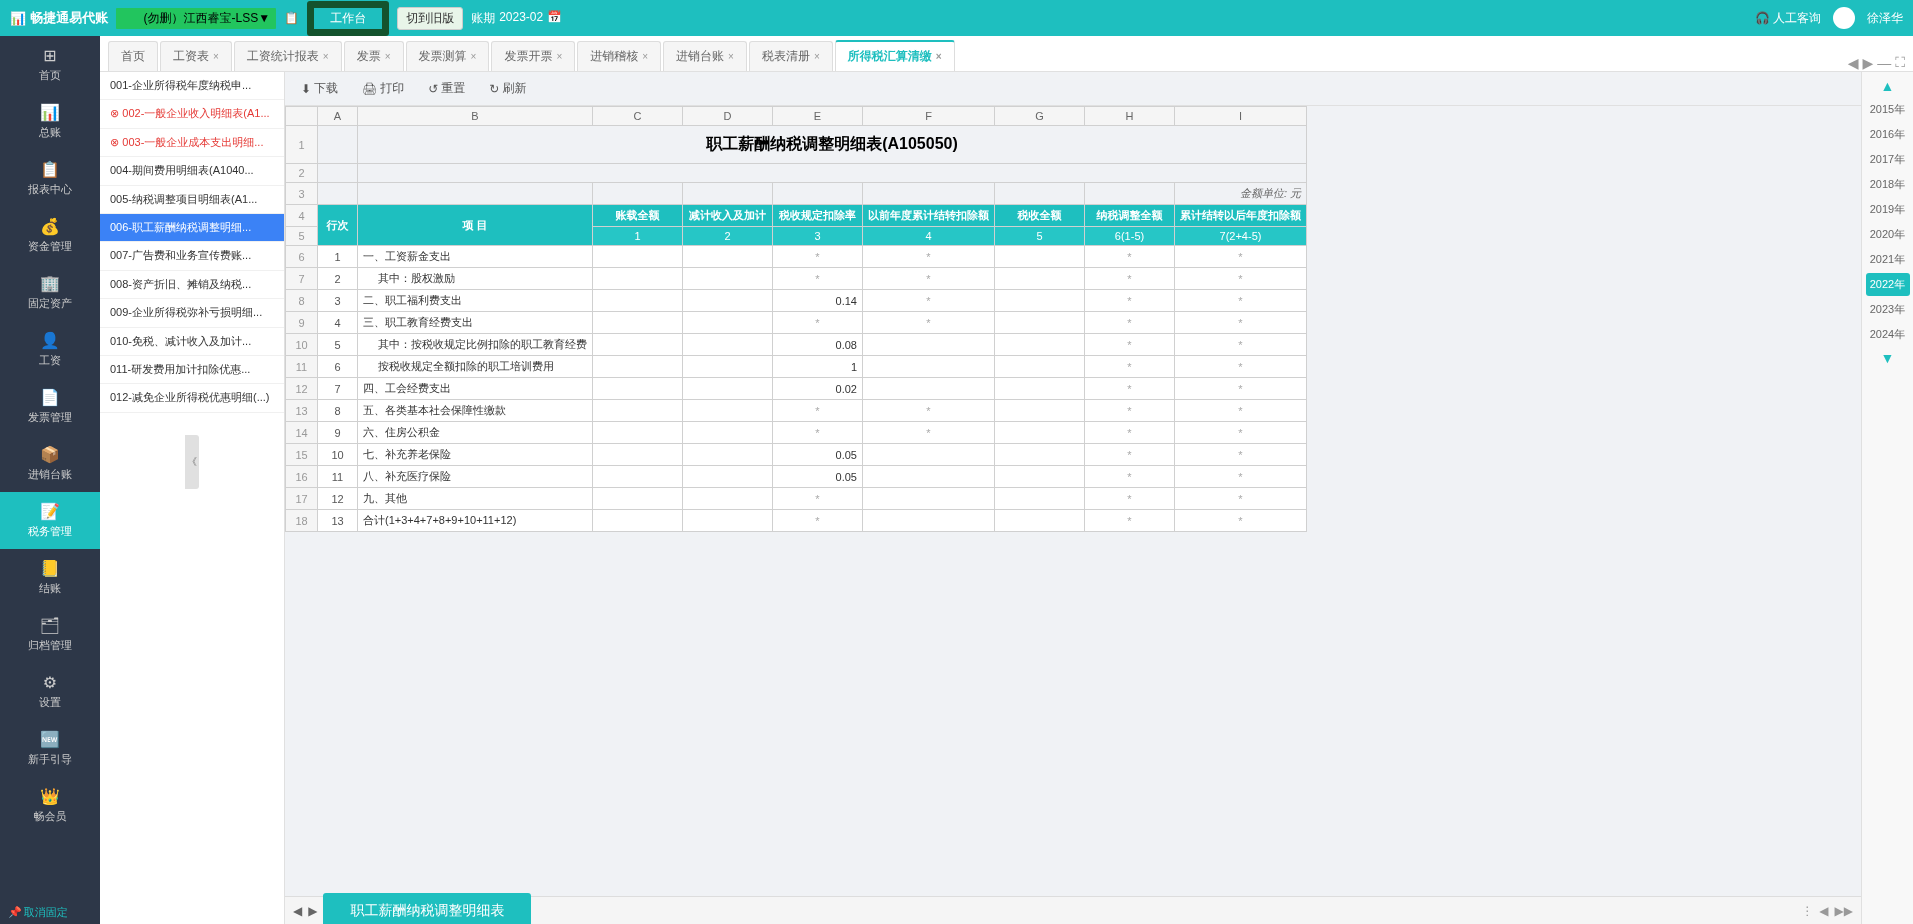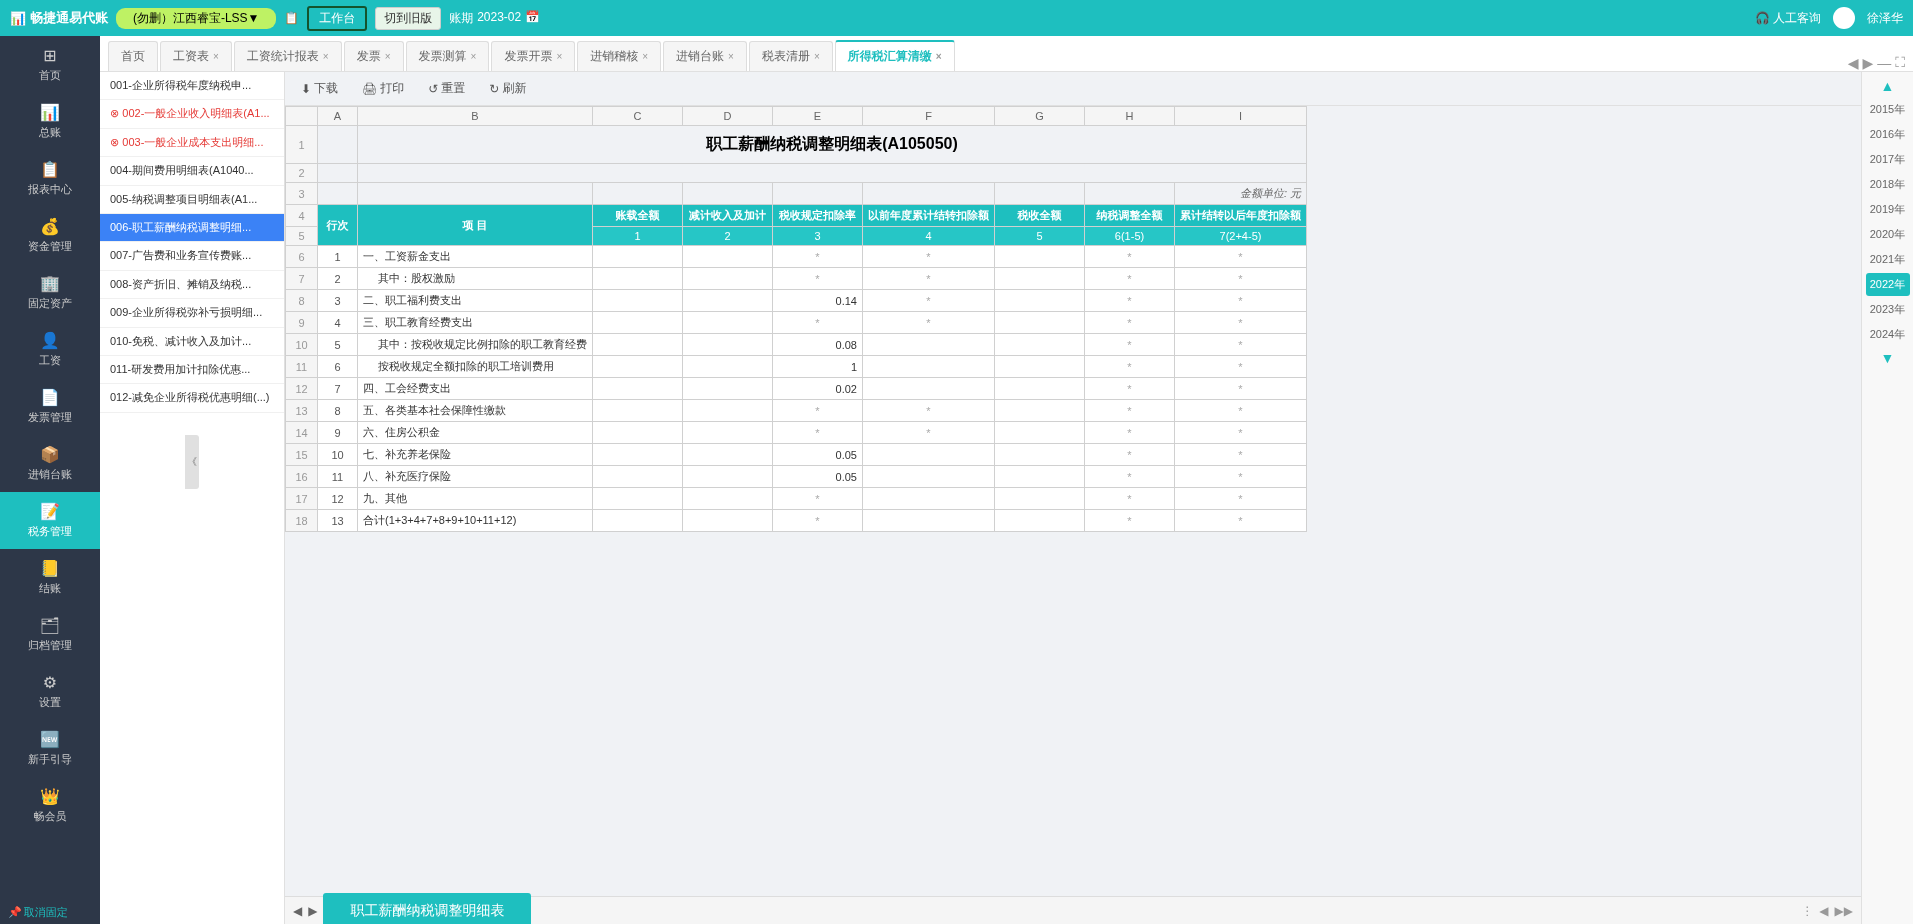--- a/index.html
+++ b/index.html
@@ -1,22 +1,22 @@
 <!DOCTYPE html>
 <html><head>
   <meta charset="utf-8">
   <style>
     * { box-sizing: border-box; margin: 0; padding: 0; }
     body { font-family: 'Microsoft YaHei', Arial, sans-serif; font-size: 12px; background: #f0f2f5; display: flex; flex-direction: column; height: 924px; overflow: hidden; }
 
     
     .top-bar { height: 36px; background: #1ebfbf; display: flex; align-items: center; padding: 0 10px; gap: 8px; flex-shrink: 0; }
     .top-bar .brand { color: white; font-size: 13px; font-weight: bold; display: flex; align-items: center; gap: 4px; }
-    .top-bar .company-select { background: #bef264; border: none; border-radius: 9px; padding: 2px 6px; font-size: 12px; min-width: 160px; display: flex; align-items: center; justify-content: center; cursor: pointer; }
-    .top-bar .btn-workbench { background: #1ebfbf; border: 2px solid #14532d; color: white; border-radius: 3px; padding: 2px 10px; cursor: pointer; font-size: 12px; }
+    .top-bar .company-select { background: #22c55e; border: none; border-radius: 1px; padding: 2px 6px; font-size: 12px; min-width: 160px; display: flex; align-items: center; justify-content: flex-end; cursor: pointer; }
+    .top-bar .btn-workbench { background: #1ebfbf; border: 7px solid #14532d; color: white; border-radius: 3px; padding: 2px 16px; cursor: pointer; font-size: 12px; }
     .top-bar .btn-old { background: #e8f5e9; border: 1px solid #ccc; border-radius: 3px; padding: 2px 8px; cursor: pointer; font-size: 12px; color: #333; }
     .top-bar .period { color: white; font-size: 12px; display: flex; align-items: flex-start; gap: 4px; }
     .top-bar .right-area { margin-left: auto; display: flex; align-items: center; gap: 12px; color: white; font-size: 12px; }
 
     
     .main-wrapper { display: flex; flex: 1; overflow: hidden; }
 
     
     .sidebar { width: 100px; background: #2d3748; display: flex; flex-direction: column; flex-shrink: 0; }
     .sidebar-item { display: flex; flex-direction: column; align-items: center; padding: 10px 4px; color: #ccc; cursor: pointer; font-size: 11px; gap: 3px; }

